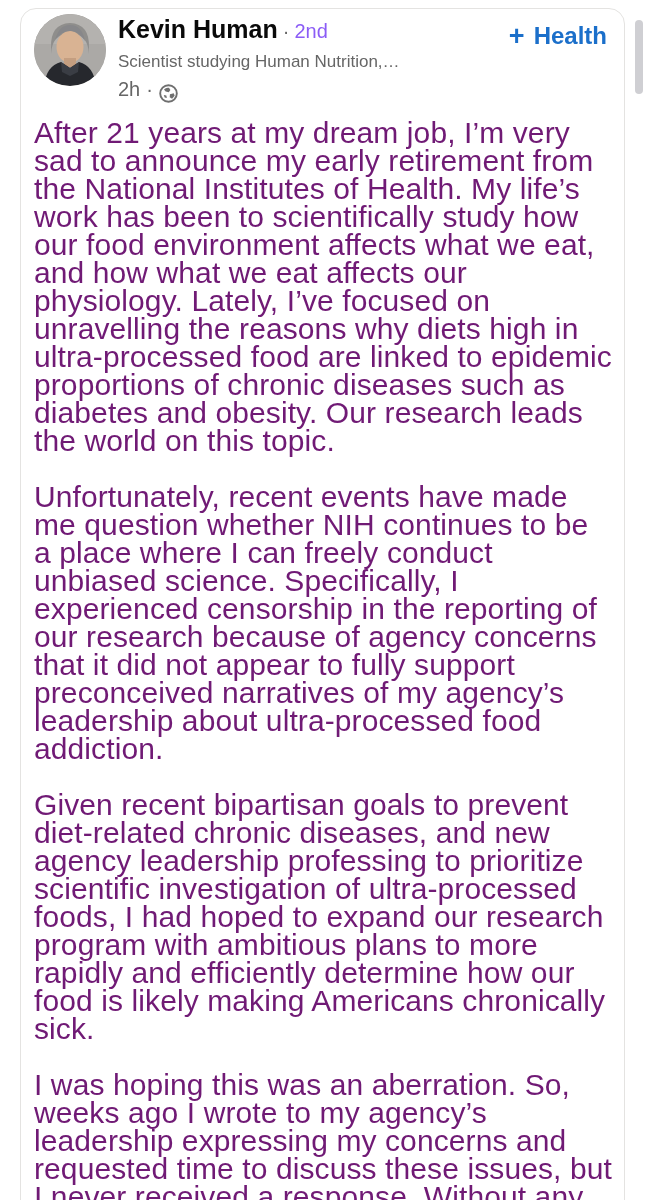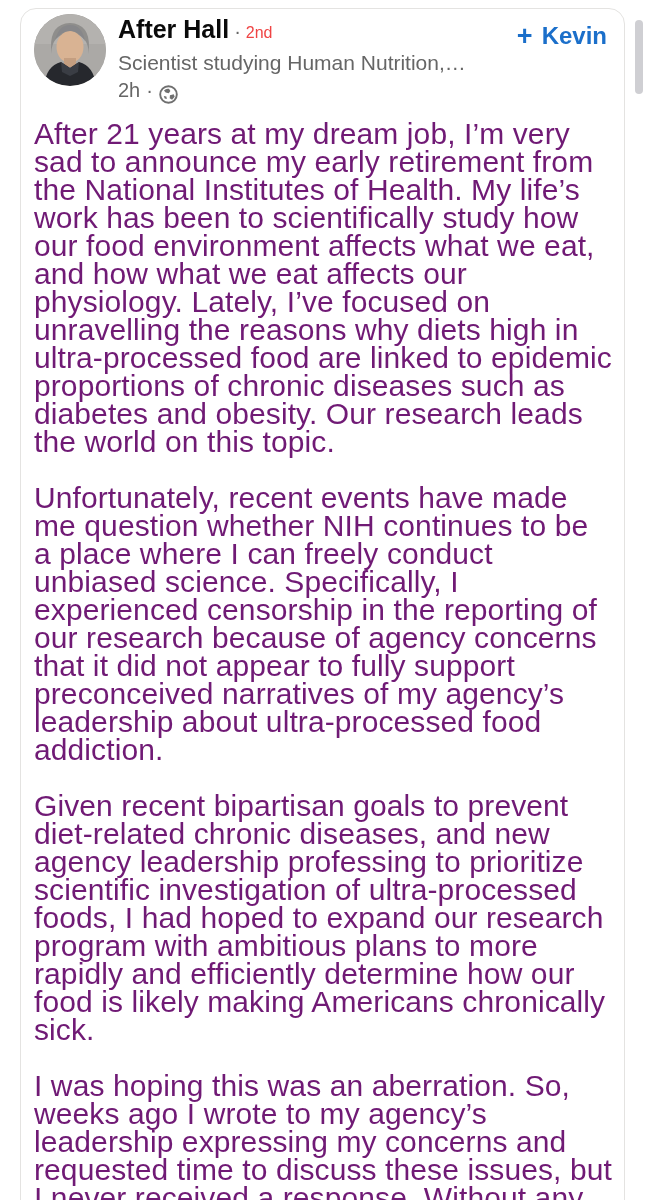--- a/index.html
+++ b/index.html
@@ -32,24 +32,24 @@
   }
   .avatar svg { display: block; width: 72px; height: 72px; }
   .id-block { margin-left: 12px; flex: 1; min-width: 0; }
   .name-row {
     font-size: 25px; line-height: 31px;
     color: #000000;
     white-space: nowrap; overflow: hidden;
   }
   .name { font-weight: 700; color: #0a0a0a; cursor: pointer; }
   .sep-dot { color: #666666; font-size: 20px; margin: 0 5px; }
-  .degree { color: #ef4444; font-size: 16px; }
+  .degree { color: #8b5cf6; font-size: 20px; }
   .headline {
     color: #666666;
-    font-size: 21px; line-height: 29px;
+    font-size: 17px; line-height: 29px;
     white-space: nowrap; overflow: hidden;
   }
   .meta {
     color: #666666;
     font-size: 20px; line-height: 27px;
     display: flex; align-items: flex-end;
   }
   .meta .sep-dot { margin: 0 6px; }
   .globe { display: inline-flex; align-items: center; }
   .globe svg { display: block; width: 19px; height: 19px; }
@@ -102,40 +102,40 @@
           <path d="M21 26 Q25 11 36 11 Q48 11 51 27 Q44 16 36 17 Q27 17 21 26 Z" fill="#87878a"></path>
           <rect x="30" y="44" width="12" height="9" fill="#c49e80"></rect>
           <path d="M10 72 Q12 52 27 48 L36 54 L45 48 Q60 52 62 72 Z" fill="#26282d"></path>
           <path d="M27 48 L36 54 L45 48 L44 58 L36 62 L28 58 Z" fill="#3a3d44"></path>
         </g>
       </svg>
     </div>
 
     <div class="id-block">
       <div class="name-row">
-        <span class="name">After Hall</span><span class="sep-dot">·</span><span class="degree">2nd</span>
+        <span class="name">Kevin Human</span><span class="sep-dot">·</span><span class="degree">2nd</span>
       </div>
       <div class="headline">Scientist studying Human Nutrition,…</div>
       <div class="meta">
         <span>2h</span>
         <span class="sep-dot">·</span>
         <span class="globe">
           <svg viewBox="0 0 16 16" xmlns="http://www.w3.org/2000/svg">
             <circle cx="8" cy="8" r="7" fill="none" stroke="#6f6f6f" stroke-width="1.6"></circle>
             <path fill="#6f6f6f" d="M4.2 4.6 Q6 2.6 8.4 3.2 L9.6 5.0 L8.2 7.0 L5.6 6.4 Z"></path>
             <path fill="#6f6f6f" d="M9.2 8.6 L12.4 7.8 L13.2 9.8 L11.0 12.4 L9.0 11.2 Z"></path>
             <path fill="#6f6f6f" d="M4.0 9.2 L6.2 9.6 L6.6 11.8 L4.8 11.4 Z"></path>
           </svg>
         </span>
       </div>
     </div>
 
     <button class="follow-btn">
       <span class="plus">+</span>
-      <span>Kevin</span>
+      <span>Health</span>
     </button>
   </div>
 
   <div class="post">
     <p>After 21 years at my dream job, I’m very sad to announce my early retirement from the National Institutes of Health. My life’s work has been to scientifically study how our food environment affects what we eat, and how what we eat affects our physiology. Lately, I’ve focused on unravelling the reasons why diets high in ultra-processed food are linked to epidemic proportions of chronic diseases such as diabetes and obesity. Our research leads the world on this topic.</p>
     <p>Unfortunately, recent events have made me question whether NIH continues to be a place where I can freely conduct unbiased science. Specifically, I experienced censorship in the reporting of our research because of agency concerns that it did not appear to fully support preconceived narratives of my agency’s leadership about ultra-processed food addiction.</p>
     <p>Given recent bipartisan goals to prevent diet-related chronic diseases, and new agency leadership professing to prioritize scientific investigation of ultra-processed foods, I had hoped to expand our research program with ambitious plans to more rapidly and efficiently determine how our food is likely making Americans chronically sick.</p>
     <p>I was hoping this was an aberration. So, weeks ago I wrote to my agency’s leadership expressing my concerns and requested time to discuss these issues, but I never received a response. Without any reassurance there wouldn’t be continued censorship or meddling in our research, I felt compelled to accept early retirement to preserve health insurance for my family. (Resigning later in protest of any future meddling or censorship would result in losing that benefit.) Due to very tight deadlines to make this decision, I don’t yet have plans for my future career.</p>
   </div>
 </div>

